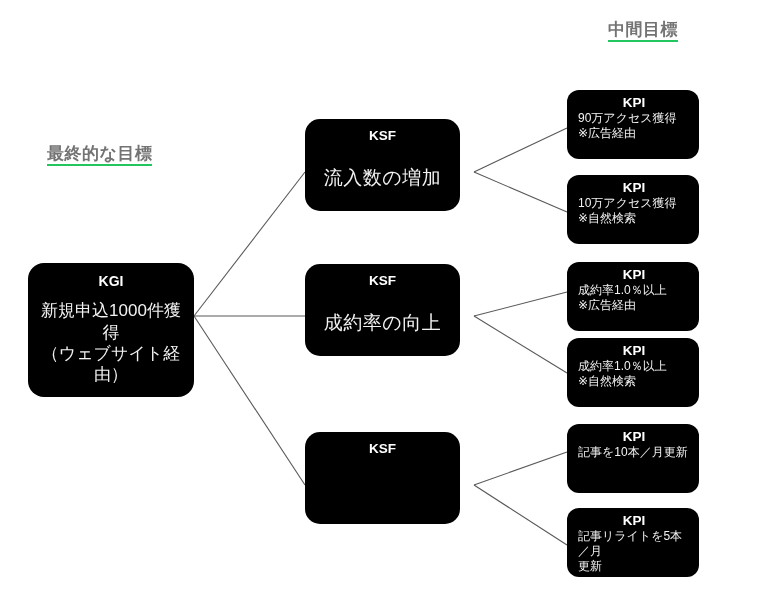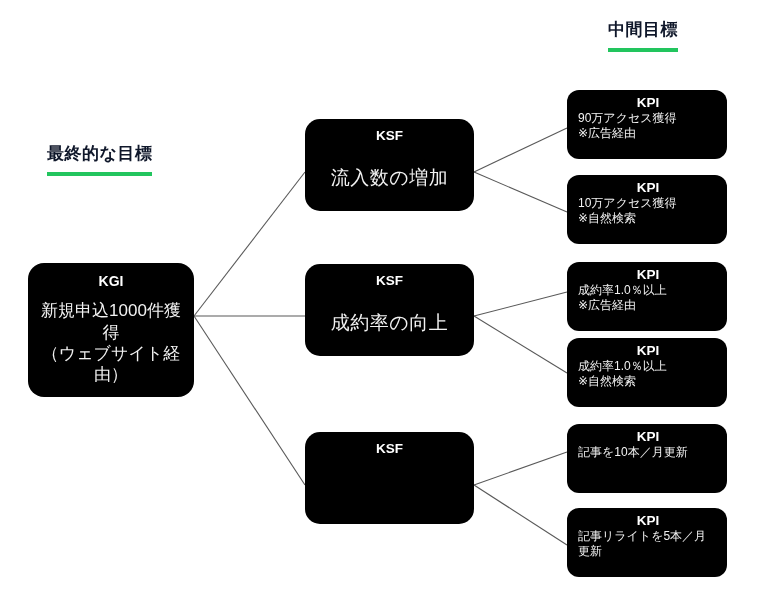--- a/index.html
+++ b/index.html
@@ -31,27 +31,27 @@
   }
   #connectors line {
     stroke: #595959;
     stroke-width: 1.1;
   }
 
   
   .col-header {
     position: absolute;
     font-weight: bold;
-    color: #0f172a;
+    color: #737373;
     font-size: 17px;
     line-height: 1.15;
     letter-spacing: 0.5px;
     white-space: nowrap;
-    border-bottom: 4px solid #22c55e;
-    padding-bottom: 8px;
+    border-bottom: 2px solid #22c55e;
+    padding-bottom: 0;
   }
   #hdr-final { left: 47px;  top: 144px; }
   #hdr-factors { left: 336px; top: 50px; }
   #hdr-mid   { left: 608px; top: 20px; }
 
   
   .node {
     position: absolute;
     background: #000000;
     border-radius: 14px;
@@ -87,42 +87,42 @@
   .node.kgi .desc {
     font-size: 17px;
     text-align: center;
     margin-top: 11px;
     white-space: pre-line;
   }
 
   
   .node.ksf {
     left: 305px;
-    width: 169px;
+    width: 155px;
     height: 92px;
     border-radius: 15px;
     padding: 10px 8px 8px 8px;
     align-items: center;
     justify-content: flex-start;
   }
   .node.ksf .tag { font-size: 13.5px; }
   .node.ksf .desc {
     font-size: 19px;
     text-align: center;
     margin-top: 22px;
     letter-spacing: 0.5px;
   }
   #ksf-1 { top: 119px; }
   #ksf-2 { top: 264px; }
   #ksf-3 { top: 432px; }
 
   
   .node.kpi {
     left: 567px;
-    width: 160px;
+    width: 132px;
     height: 69px;
     border-radius: 12px;
     padding: 6px 9px 6px 11px;
     align-items: stretch;
     justify-content: flex-start;
   }
   .node.kpi .tag { font-size: 13.5px; }
   .node.kpi .desc {
     font-size: 12px;
     text-align: left;

